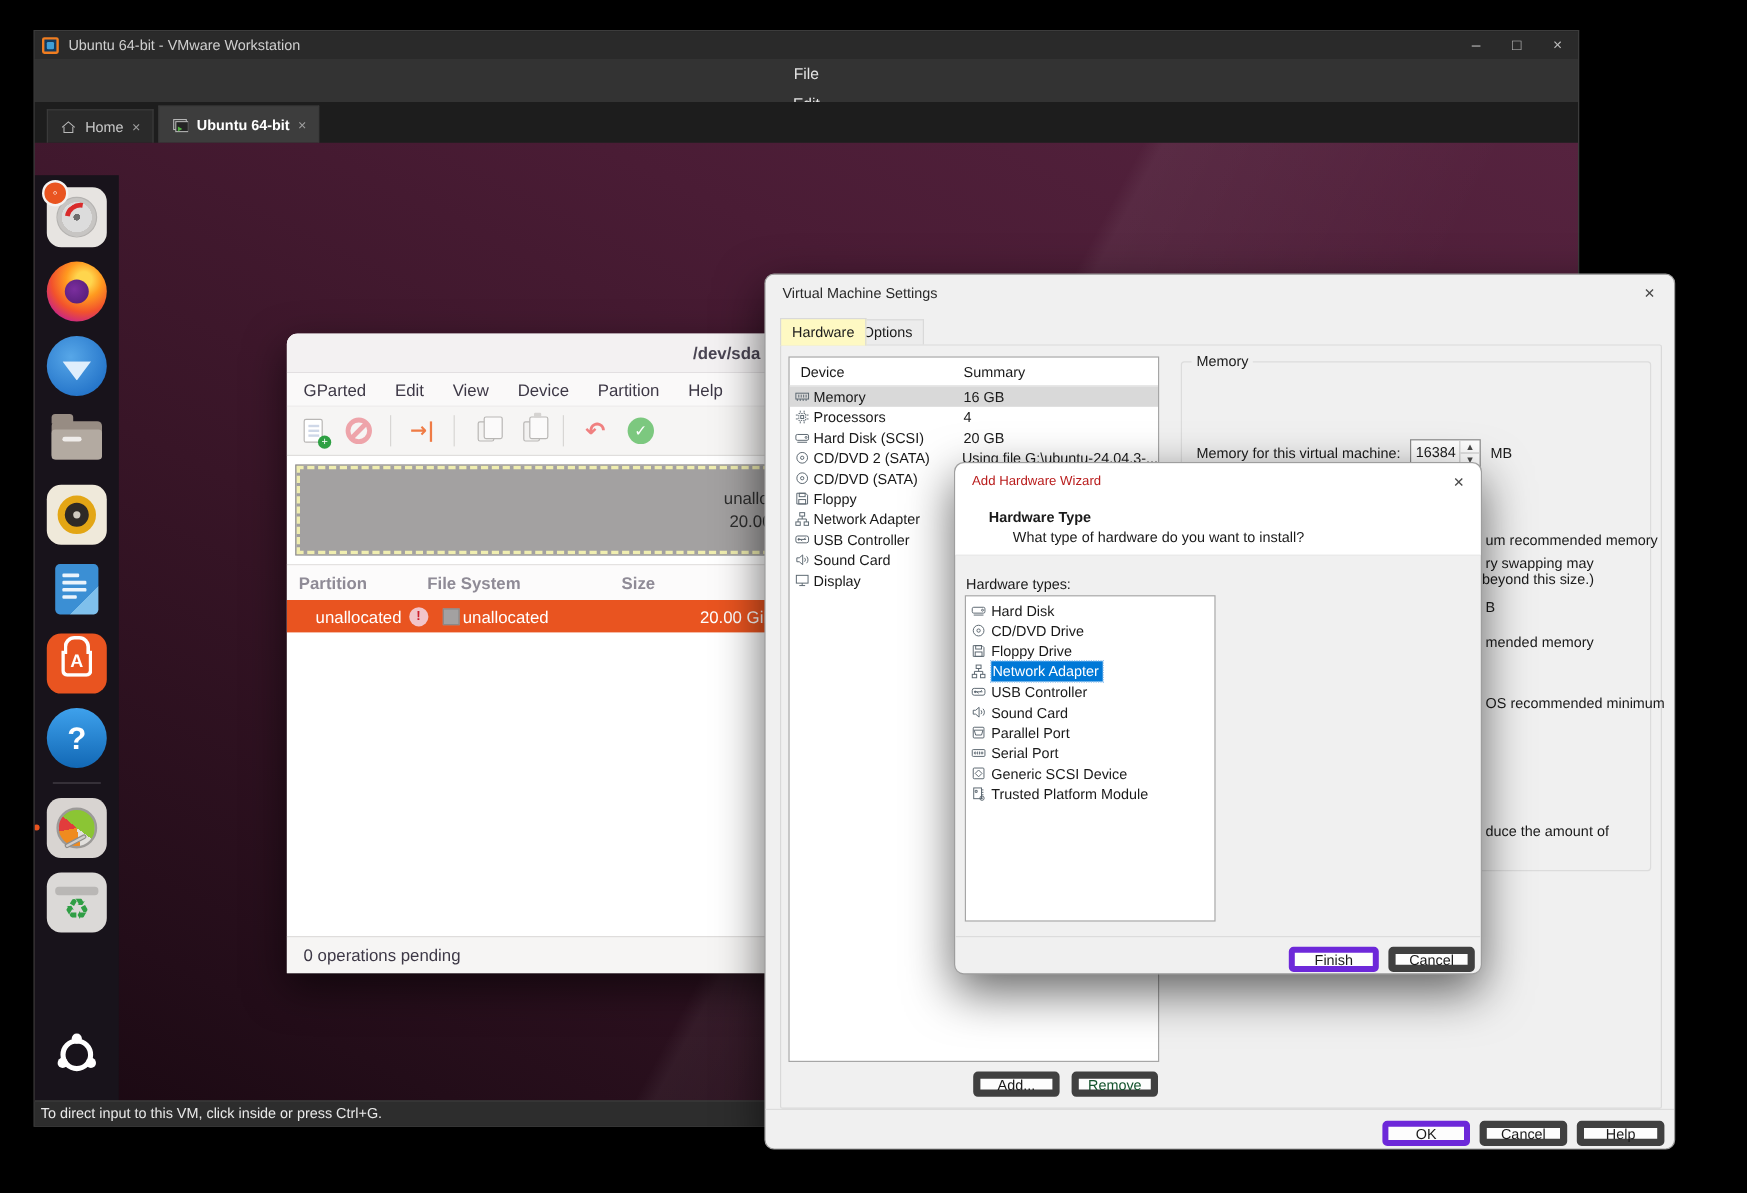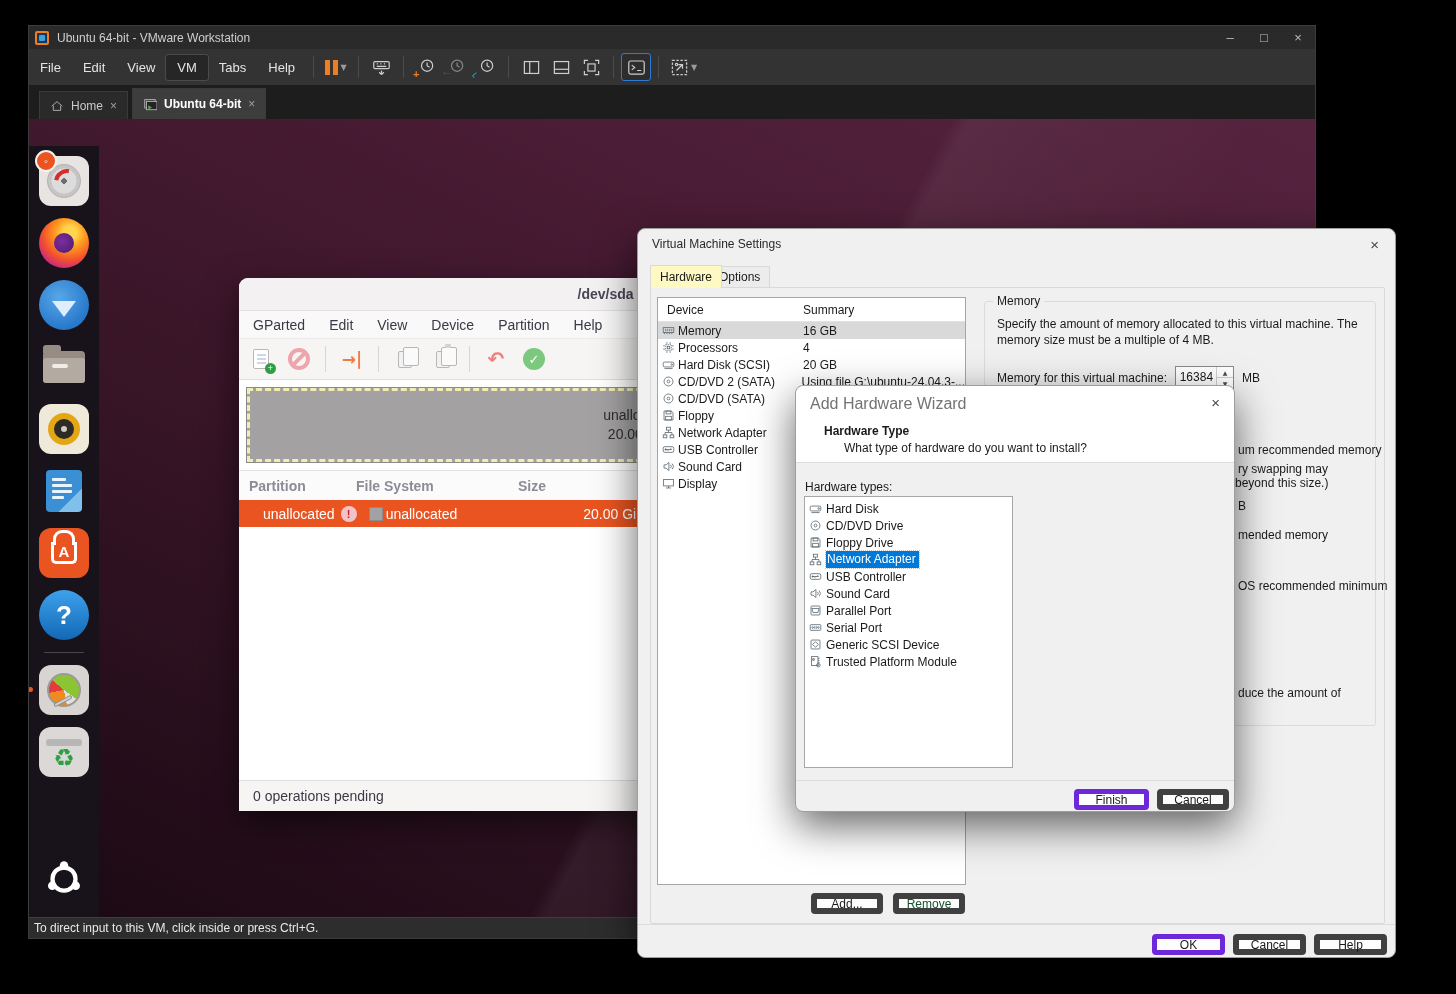--- a/index.html
+++ b/index.html
@@ -14,21 +14,21 @@
   #vm-titlebar { left:0; top:0; right:0; height:23px; background:#2a2a2a;
     display:flex; align-items:center; color:#cfcfcf; font-size:12px; }
   #vm-logo { width:14px; height:14px; margin:0 8px 0 6px; border:2px solid #f07d20;
     background:#123a5e; border-radius:2px; position:relative; }
   #vm-logo::after{ content:""; position:absolute; left:2px; top:2px; width:6px; height:6px;
     background:#3f9fd8; border-radius:1px; }
   .winctl { margin-left:auto; display:flex; height:100%; }
   .winctl span { width:34px; display:flex; align-items:center; justify-content:center;
     color:#bdbdbd; font-size:13px; }
   #vm-menubar { left:0; top:23px; right:0; height:36px; background:#333333;
-    display:flex; align-items:center; color:#e4e4e4; font-size:13px; }
+    display:flex; align-items:center; color:#e4e4e4; font-size:13px;flex-direction:column; }
   .menu-item { padding:5px 11px; border-radius:2px; }
   .menu-item.boxed { background:#262626; outline:1px solid #4a4a4a; }
   .tb-sep { width:1px; height:22px; background:#4b4b4b; margin:0 7px; }
   .tb-btn { height:28px; min-width:30px; display:flex; align-items:center; justify-content:center;
     color:#cfcfcf; gap:2px; padding:0 4px; border-radius:3px; }
   .tb-btn svg { width:19px; height:19px; }
   .tb-btn.active { border:1px solid #2e7bd6; background:#2d2d2d; }
   .tb-btn.dim { opacity:.55; }
   .pausebars { display:flex; gap:3px; }
   .pausebars i { display:block; width:5px; height:15px; background:#f07d20; }
@@ -192,21 +192,21 @@
   #mem-arrows { width:17px; border-left:1px solid #d0d0d0; display:flex; flex-direction:column; }
   #mem-arrows span { flex:1; font-size:6px; color:#4a4a4a; display:flex; align-items:center; justify-content:center; }
   #mem-arrows span:first-child { border-bottom:1px solid #d0d0d0; }
   #mem-unit { margin-left:8px; }
   .frag { position:absolute; font-size:12px; color:#1a1a1a; white-space:nowrap; }
   #set-btnrow { position:absolute; left:0; right:0; top:695px; height:1px; background:#dcdcdc; }
 
   #wizard { left:795px; top:385px; width:440px; height:427px; z-index:20; overflow:hidden; }
   #wiz-white { position:absolute; left:0; top:0; right:0; height:77px; background:#fff;
     border-radius:8px 8px 0 0; border-bottom:1px solid #dcdcdc; }
-  #wiz-title { position:absolute; left:14px; top:9px; font-size:16px; color:#737373;text-align:center; }
+  #wiz-title { position:absolute; left:14px; top:9px; font-size:11px; color:#b91c1c;text-align:center; }
   #wiz-close { right:14px; top:8px; }
   #wiz-heading { position:absolute; left:28px; top:38px; font-size:12px; font-weight:bold; color:#1a1a1a; }
   #wiz-sub { position:absolute; left:48px; top:55px; font-size:12px; color:#1a1a1a; }
   #wiz-listlabel { position:absolute; left:9px; top:94px; font-size:12px; color:#1a1a1a; }
   #hw-list { position:absolute; left:8px; top:110px; width:209px; height:272px; background:#fff;
     border:1px solid #a6a6a6; font-size:12px; color:#1a1a1a; padding-top:3px; }
   .hw-row { height:17px; display:flex; align-items:center; padding-left:4px; gap:4px; }
   .hw-row svg { width:13px; height:13px; color:#5b6770; flex:0 0 auto; }
   .hw-row .sel { background:#0078d7; color:#fff; outline:1px dotted #9ec8ef; padding:1px 3px 2px 1px; }
   #expl-group { left:221px; top:100px; width:206px; height:282px; }
@@ -728,21 +728,20 @@
             <use href="#s-display"></use>
           </svg>
           <span>Display</span>
         </span>
       <span></span>
     </div>
   </div>
 
   <div class="groupbox" id="memory-group">
     <span class="group-label">Memory</span>
-    <div id="mem-desc">Specify the amount of memory allocated to this virtual machine. The memory size must be a multiple of 4 MB.</div>
     <div id="mem-row">
       <span>Memory for this virtual machine:</span>
       <span id="mem-spin">
         <span id="mem-value">16384</span>
         <span id="mem-arrows">
           <span class="glyph">▲</span>
           <span class="glyph">▼</span>
         </span>
       </span>
       <span id="mem-unit">MB</span>

